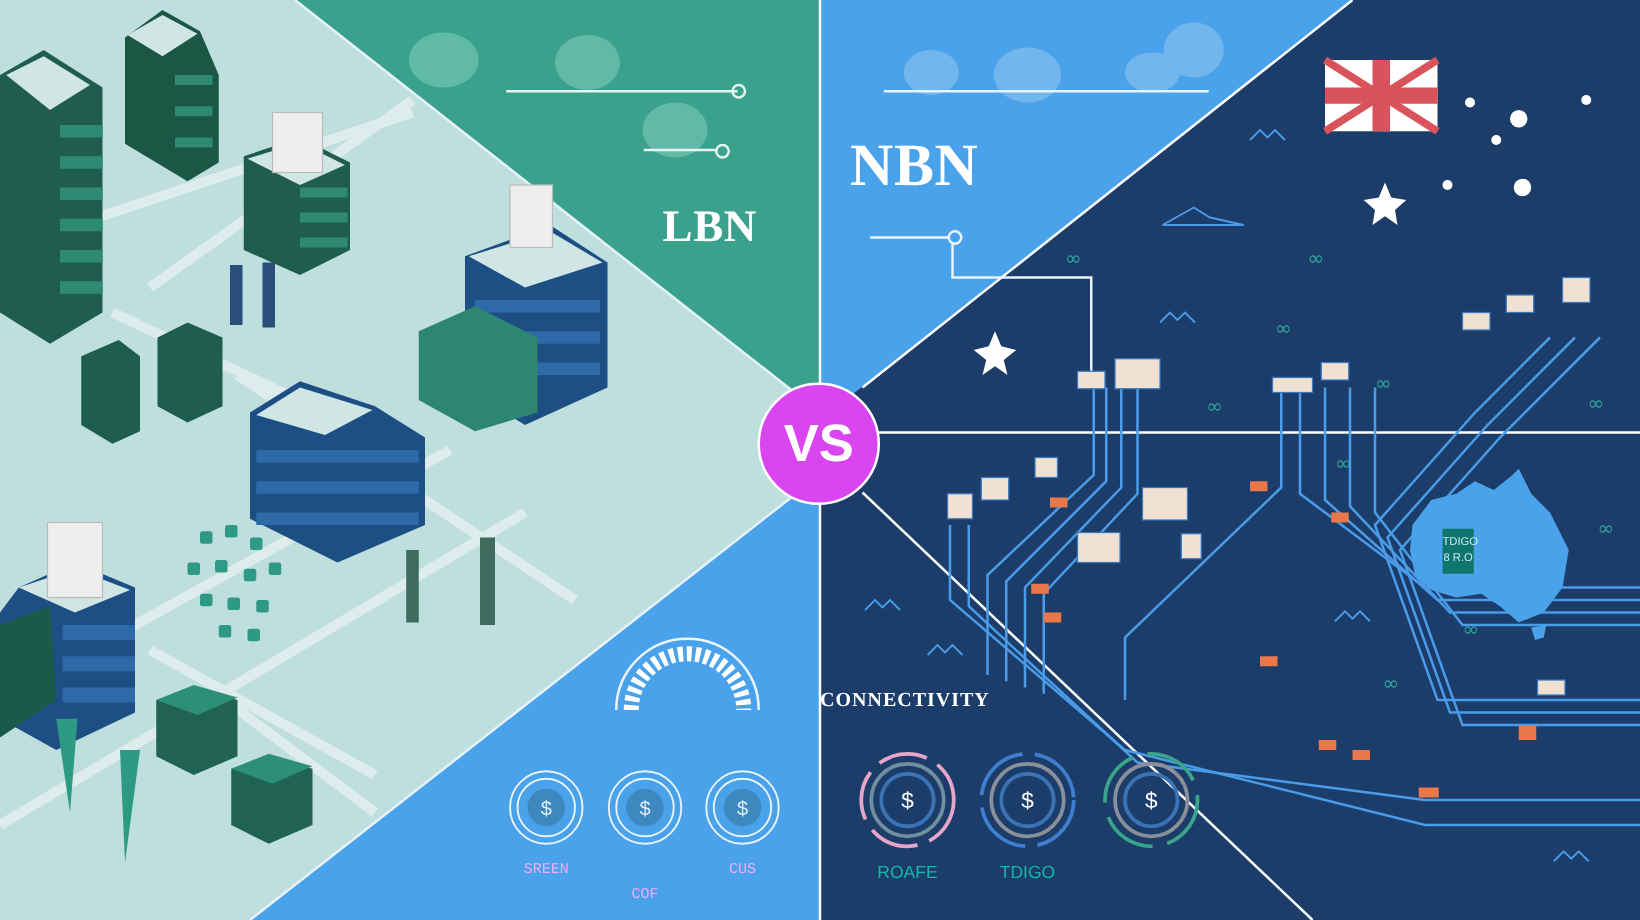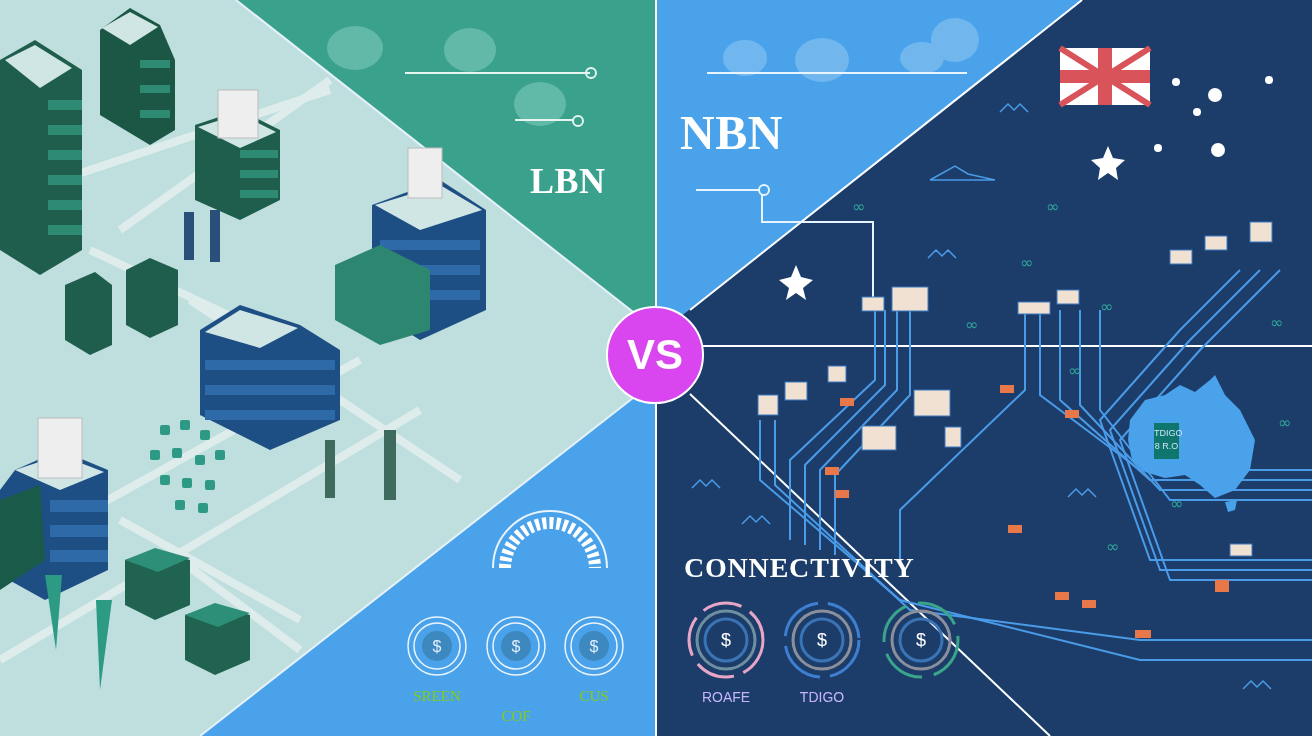--- a/index.html
+++ b/index.html
@@ -1,24 +1,24 @@
 <!DOCTYPE html>
 <html><head>
 <meta charset="utf-8">
 <style>
   html,body{margin:0;padding:0;}
   body{width:1312px;height:736px;overflow:hidden;position:relative;background:#1c3d6a;font-family:"Liberation Sans",sans-serif;}
   .canvas{position:absolute;left:0;top:0;width:1312px;height:736px;}
   .label{position:absolute;color:#ffffff;font-family:Liberation Serif, serif;font-weight:bold;letter-spacing:0.5px;}
   .title-lbn{left:530px;top:160px;font-size:36px;}
   .title-nbn{left:680px;top:105px;font-size:48px;}
-  .title-conn{left:684px;top:552px;font-size:28px;letter-spacing:0.8px;}
+  .title-conn{left:656px;top:552px;font-size:16px;letter-spacing:0.8px;}
   .vs{position:absolute;left:606px;top:306px;width:98px;height:98px;border-radius:50%;background:#d946ef;border:2px solid #fff;box-sizing:border-box;display:flex;align-items:center;justify-content:center;color:#fff;font-size:42px;font-weight:bold;font-family:"Liberation Sans",sans-serif;}
-  .coin-label{position:absolute;color:#84cc16;font-size:15px;font-family:Liberation Serif, serif;width:100px;text-align:center;}
-  .conn-label{position:absolute;color:#c4b5fd;font-size:14px;font-family:"Liberation Sans",sans-serif;width:120px;text-align:center;}
+  .coin-label{position:absolute;color:#f0abfc;font-size:12px;font-family:Liberation Mono, monospace;width:100px;text-align:center;}
+  .conn-label{position:absolute;color:#14b8a6;font-size:14px;font-family:"Liberation Sans",sans-serif;width:120px;text-align:center;}
   .map-label{position:absolute;left:1154px;top:423px;width:25px;height:36px;background:#0f766e;color:#cfe4ff;font-size:9px;line-height:13px;text-align:center;padding-top:4px;box-sizing:border-box;font-family:"Liberation Sans",sans-serif;}
 </style>
 </head>
 <body>
 
 <svg class="canvas" viewBox="0 0 1312 736" xmlns="http://www.w3.org/2000/svg">
 
   <rect x="0" y="0" width="1312" height="736" fill="#1c3d6a"></rect>
 
   <rect x="0" y="0" width="656" height="736" fill="#bfdfde"></rect>

